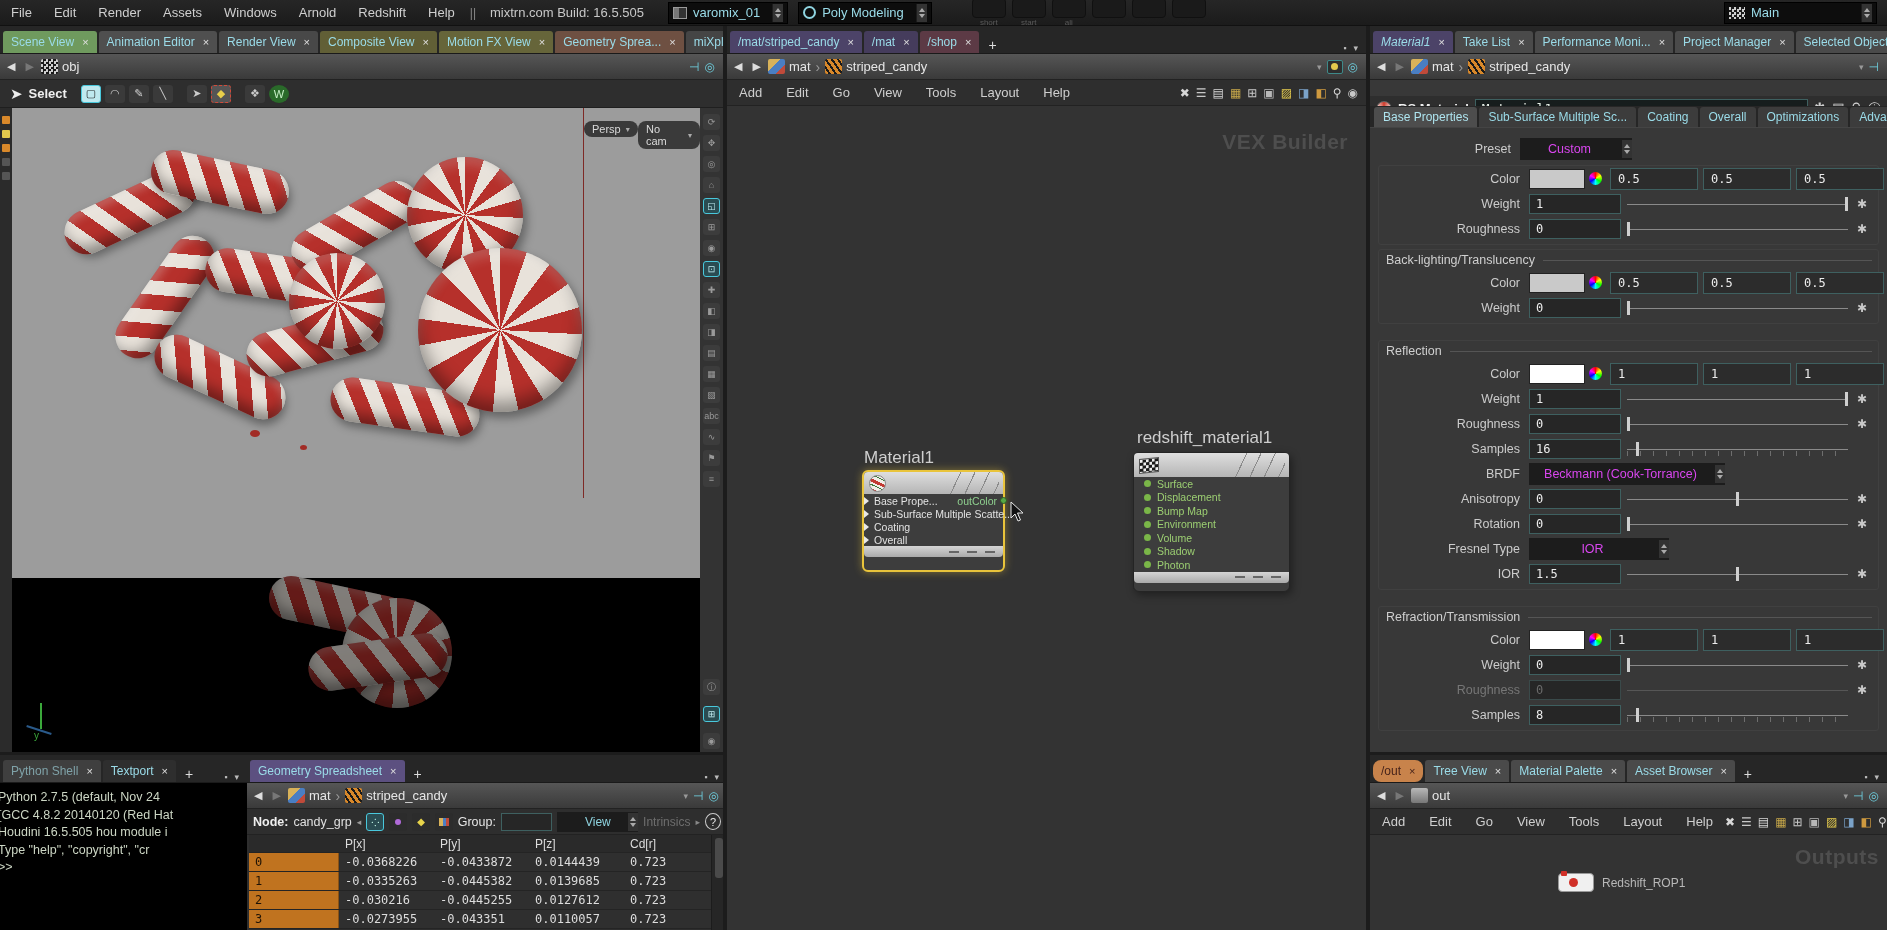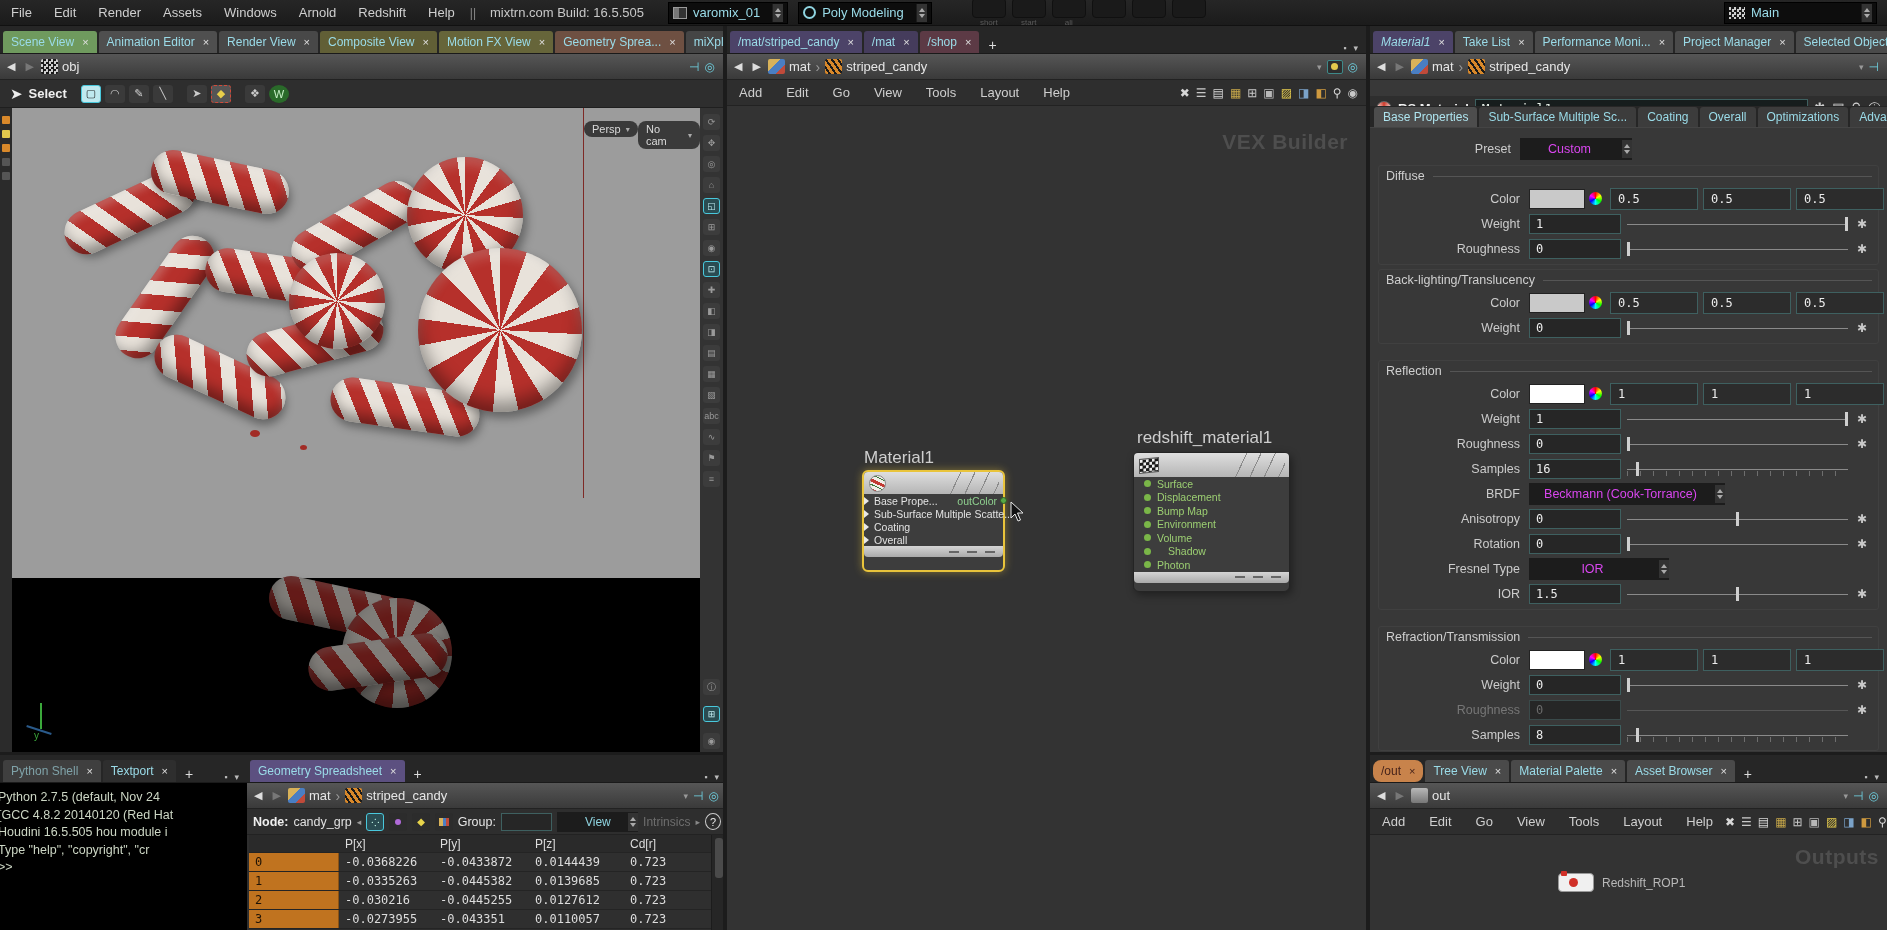--- a/index.html
+++ b/index.html
@@ -469,21 +469,21 @@
               <span>Bump Map</span>
             </div>
             <div class="nrow green" style="height: 13.5px;">
               <span class="greendot"></span>
               <span>Environment</span>
             </div>
             <div class="nrow green" style="height: 13.5px;">
               <span class="greendot"></span>
               <span>Volume</span>
             </div>
-            <div class="nrow green" style="height: 13.5px; gap: 11px;">
+            <div class="nrow green" style="height: 13.5px;">
               <span class="greendot"></span>
               <span>Shadow</span>
             </div>
             <div class="nrow green" style="height: 13.5px;">
               <span class="greendot"></span>
               <span>Photon</span>
             </div>
           </div>
         <div class="nfoot">
             <i></i>
@@ -558,21 +558,20 @@
         <span class="pdrop" style="width:112px;">
           <span class="txt" style="margin:0 auto;">Custom</span>
           <span class="spin">
               <i class="up"></i>
               <i class="dn"></i>
             </span>
         </span>
       </div>
       <div id="psections">
           <div class="psec">
-            <div class="psec-h">Diffuse</div>
             <div class="prow">
               <span class="plabel">Color</span>
               <span class="swatch" style="background: rgb(201, 201, 201);"></span>
               <span class="cwheel"></span>
               <span class="cfield">0.5</span>
               <span class="cfield">0.5</span>
               <span class="cfield">0.5</span>
             </div>
             <div class="prow">
               <span class="plabel">Weight</span>

